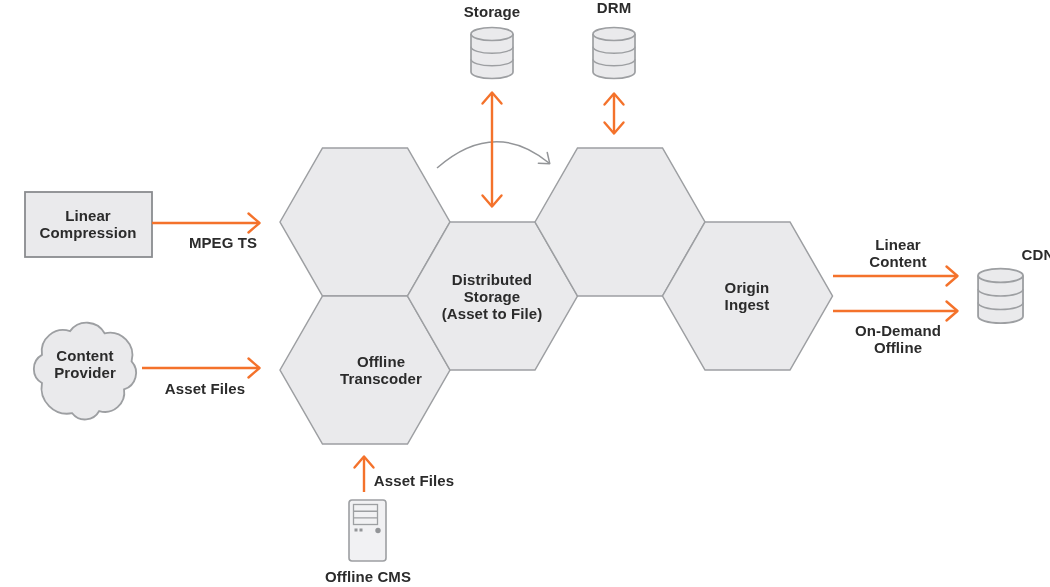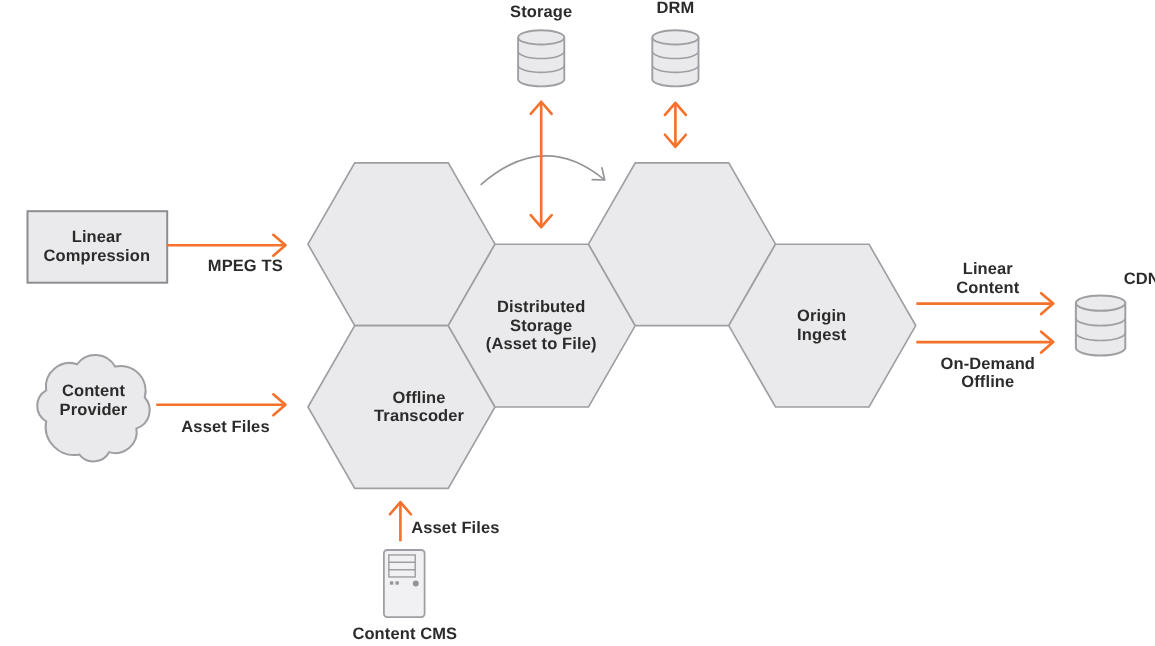--- a/index.html
+++ b/index.html
@@ -101,21 +101,21 @@
 Provider</div>
 
   <div class="lbl" style="left:381px;top:370px;">Offline
 Transcoder</div>
   <div class="lbl" style="left:492px;top:296px;">Distributed
 Storage
 (Asset to File)</div>
   <div class="lbl" style="left:747px;top:296px;">Origin
 Ingest</div>
 
-  <div class="lbl" style="left:368px;top:576px;">Content CMS</div>
+  <div class="lbl" style="left:368px;top:576px;">Offline CMS</div>
 
   <div class="lbl" style="left:223px;top:242px;">MPEG TS</div>
   <div class="lbl" style="left:205px;top:388px;">Asset Files</div>
   <div class="lbl" style="left:414px;top:480px;">Asset Files</div>
   <div class="lbl" style="left:898px;top:253px;">Linear
 Content</div>
   <div class="lbl" style="left:898px;top:339px;">On-Demand
 Offline</div>
 
 </div>

